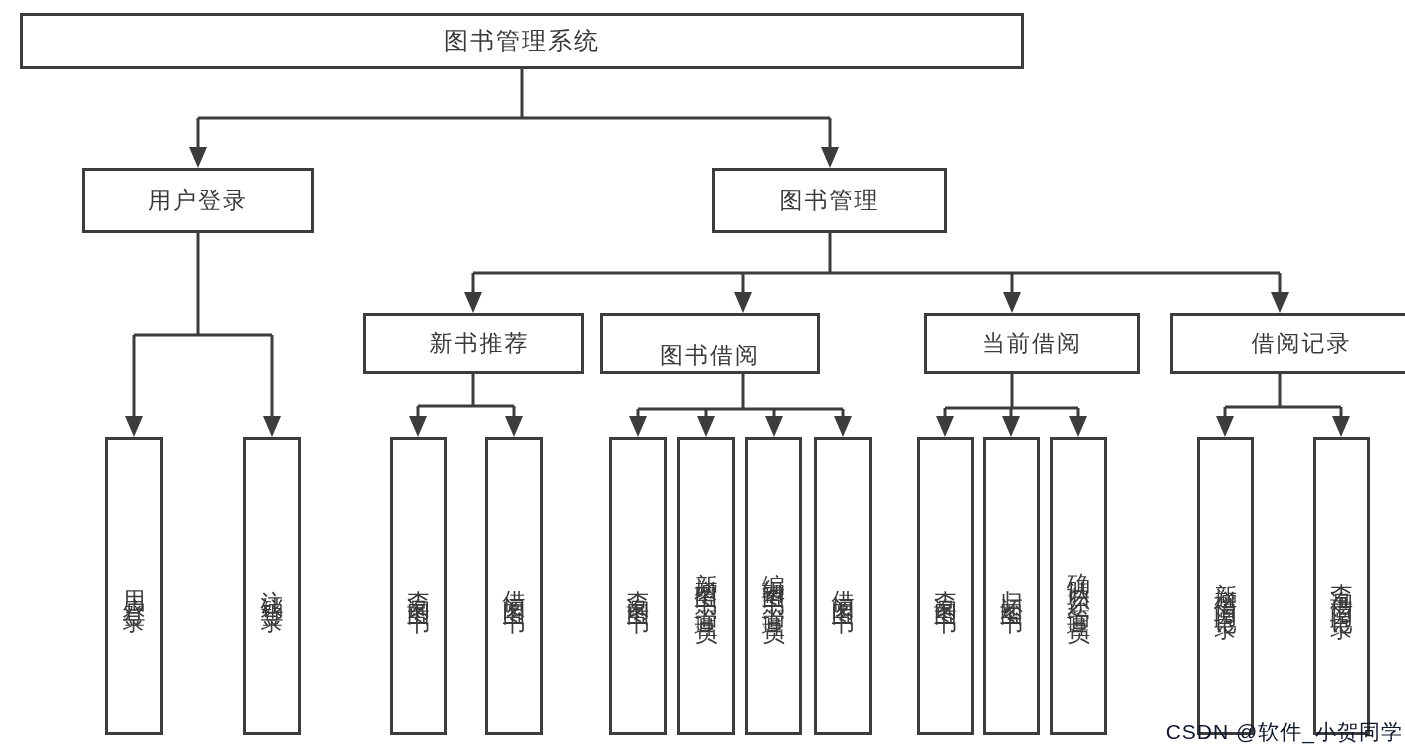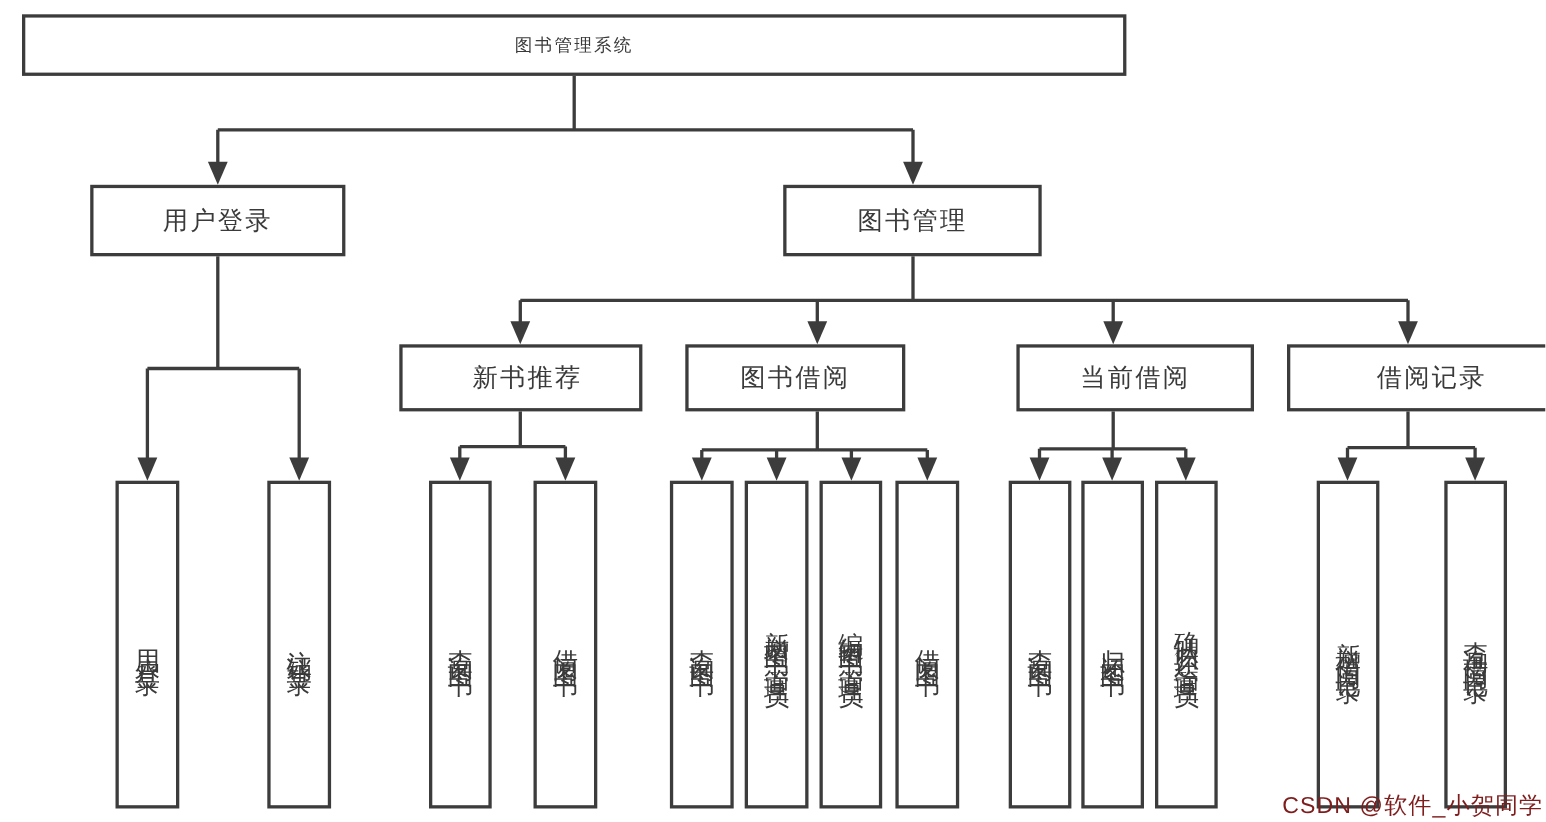--- a/index.html
+++ b/index.html
@@ -26,36 +26,36 @@
     align-items: center;
     justify-content: center;
     z-index: 1;
     color: #3a3a3a;
   }
   .h-node span {
     font-size: 23px;
     letter-spacing: 2px;
     white-space: nowrap;
   }
-  .root-node span { font-size: 16px; }
+  .root-node span { font-size: 24px; }
   .v-node span {
     writing-mode: vertical-rl;
     text-orientation: mixed;
     font-size: 23px;
     letter-spacing: 7px;
     line-height: 1;
   }
   .wire { stroke: #3c3c3c; stroke-width: 3; fill: none; }
   .arrowhead { fill: #3c3c3c; stroke: none; }
   #watermark {
     position: absolute;
     right: 2px;
     bottom: 1px;
     font-size: 21px;
-    color: #7f1d1d;
+    color: #0f172a;
     letter-spacing: 1px;
     z-index: 2;
     white-space: nowrap;
   }
 </style>
 </head>
 <body>
 
 <div id="canvas">
 
@@ -102,21 +102,21 @@
   <div class="node h-node" style="left:82px; top:168px; width:232px; height:65px;">
     <span>用户登录</span>
   </div>
   <div class="node h-node" style="left:712px; top:168px; width:235px; height:65px;font-family:Liberation Serif, serif;">
     <span>图书管理</span>
   </div>
 
   <div class="node h-node" style="left:363px; top:313px; width:221px; height:61px;padding-left:12px;">
     <span>新书推荐</span>
   </div>
-  <div class="node h-node" style="left:623px; top:313px; width:200px; height:61px;">
+  <div class="node h-node" style="left:600px; top:313px; width:220px; height:61px;align-items:flex-end;">
     <span>图书借阅</span>
   </div>
   <div class="node h-node" style="left:924px; top:313px; width:216px; height:61px;">
     <span>当前借阅</span>
   </div>
   <div class="node h-node" style="left:1170px; top:313px; width:263px; height:61px;">
     <span>借阅记录</span>
   </div>
 
   <div class="node v-node" style="left:105px; top:437px; width:58px; height:298px;">

